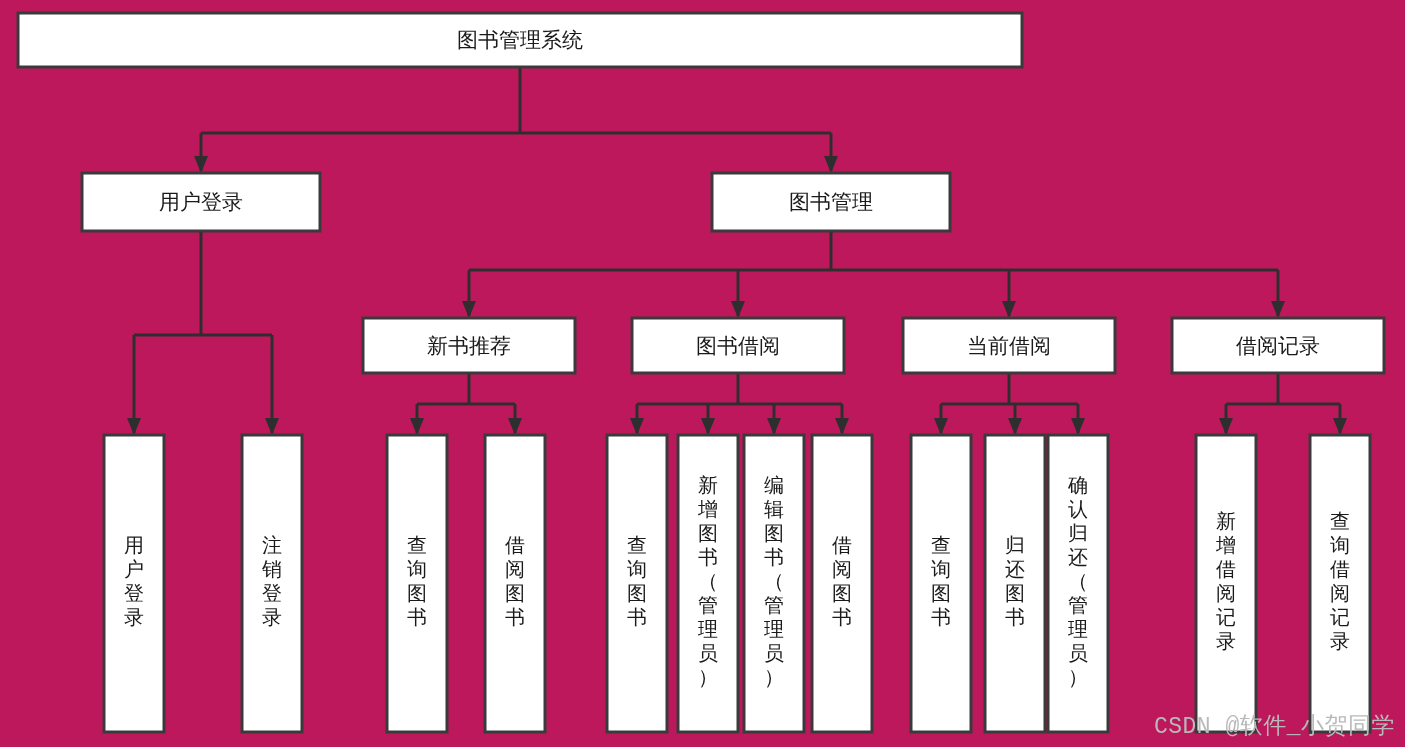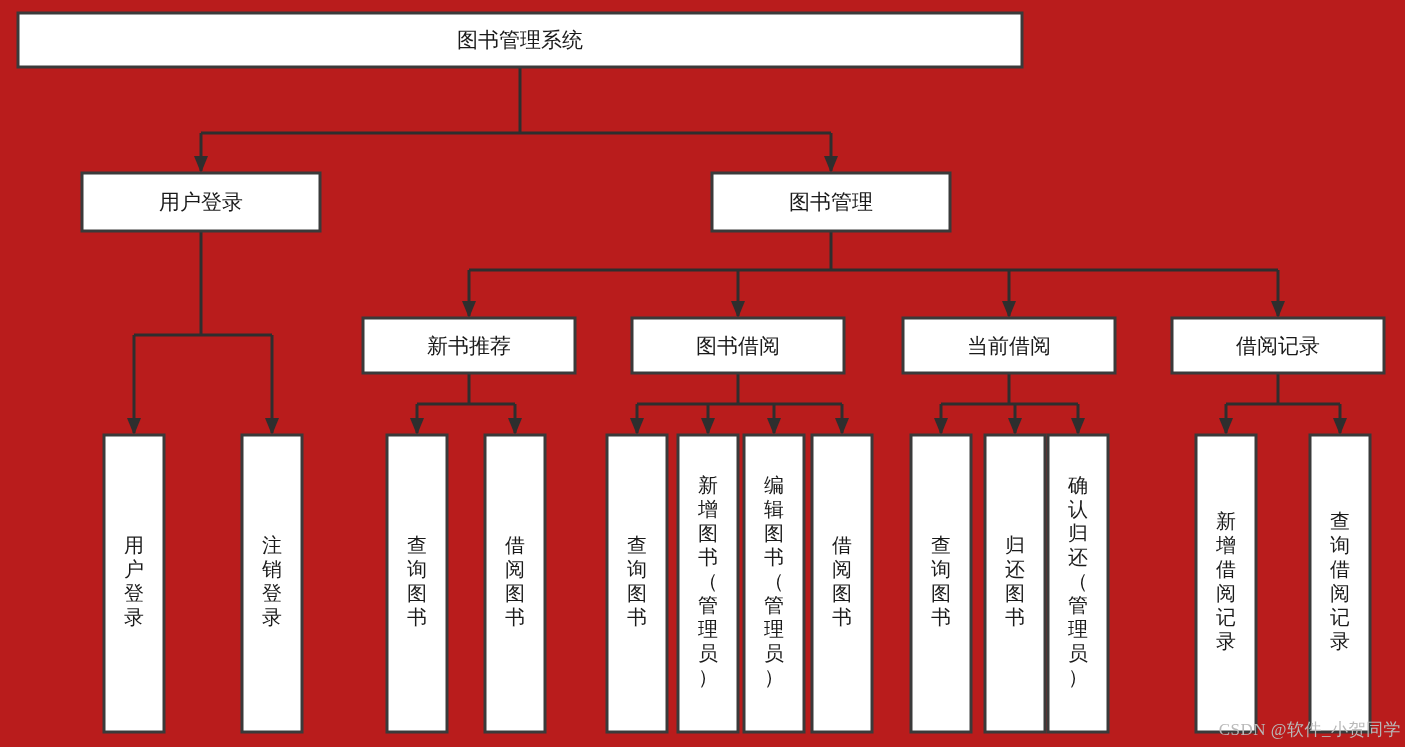--- a/index.html
+++ b/index.html
@@ -12,21 +12,21 @@
     font-family: "DejaVu Sans", "Liberation Sans", sans-serif;
     width: 1405px;
     height: 747px;
     overflow: hidden;
     position: relative;
   }
   #diagram-root {
     position: relative;
     width: 1405px;
     height: 747px;
-    background: #b91c1c;
+    background: #be185d;
   }
   svg.diagram {
     position: absolute;
     left: 0;
     top: 0;
     width: 1405px;
     height: 747px;
   }
   .node-box {
     fill: #ffffff;
@@ -53,24 +53,24 @@
     stroke-width: 3;
     fill: none;
     stroke-linecap: butt;
   }
   .arrow-head {
     fill: #2e2e2e;
     stroke: none;
   }
   .watermark {
     position: absolute;
-    right: 4px;
+    right: 10px;
     bottom: 6px;
-    font-family: Liberation Serif, serif;
-    font-size: 17px;
+    font-family: Liberation Mono, monospace;
+    font-size: 23px;
     color: #b9b9b9;
     letter-spacing: 0.5px;
     white-space: nowrap;
     user-select: none;
   }
 </style>
 </head>
 <body>
 
 <div id="diagram-root">

